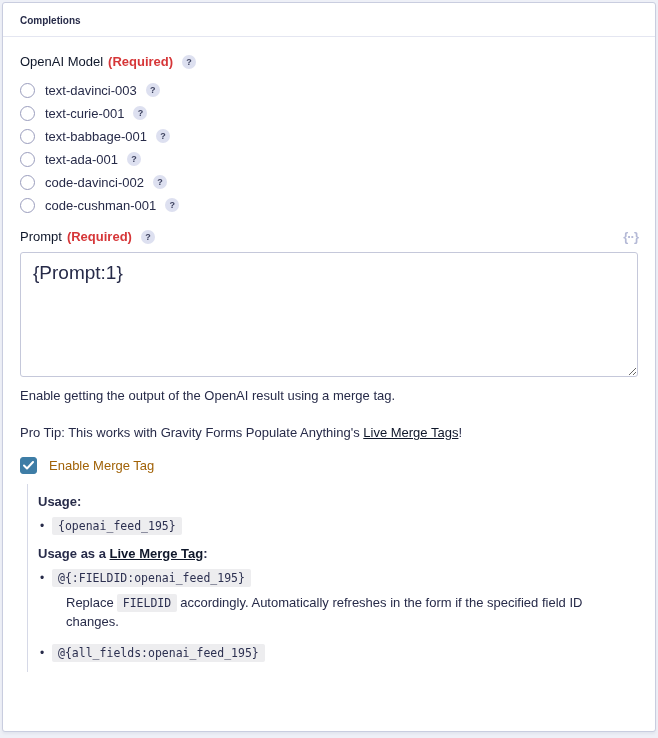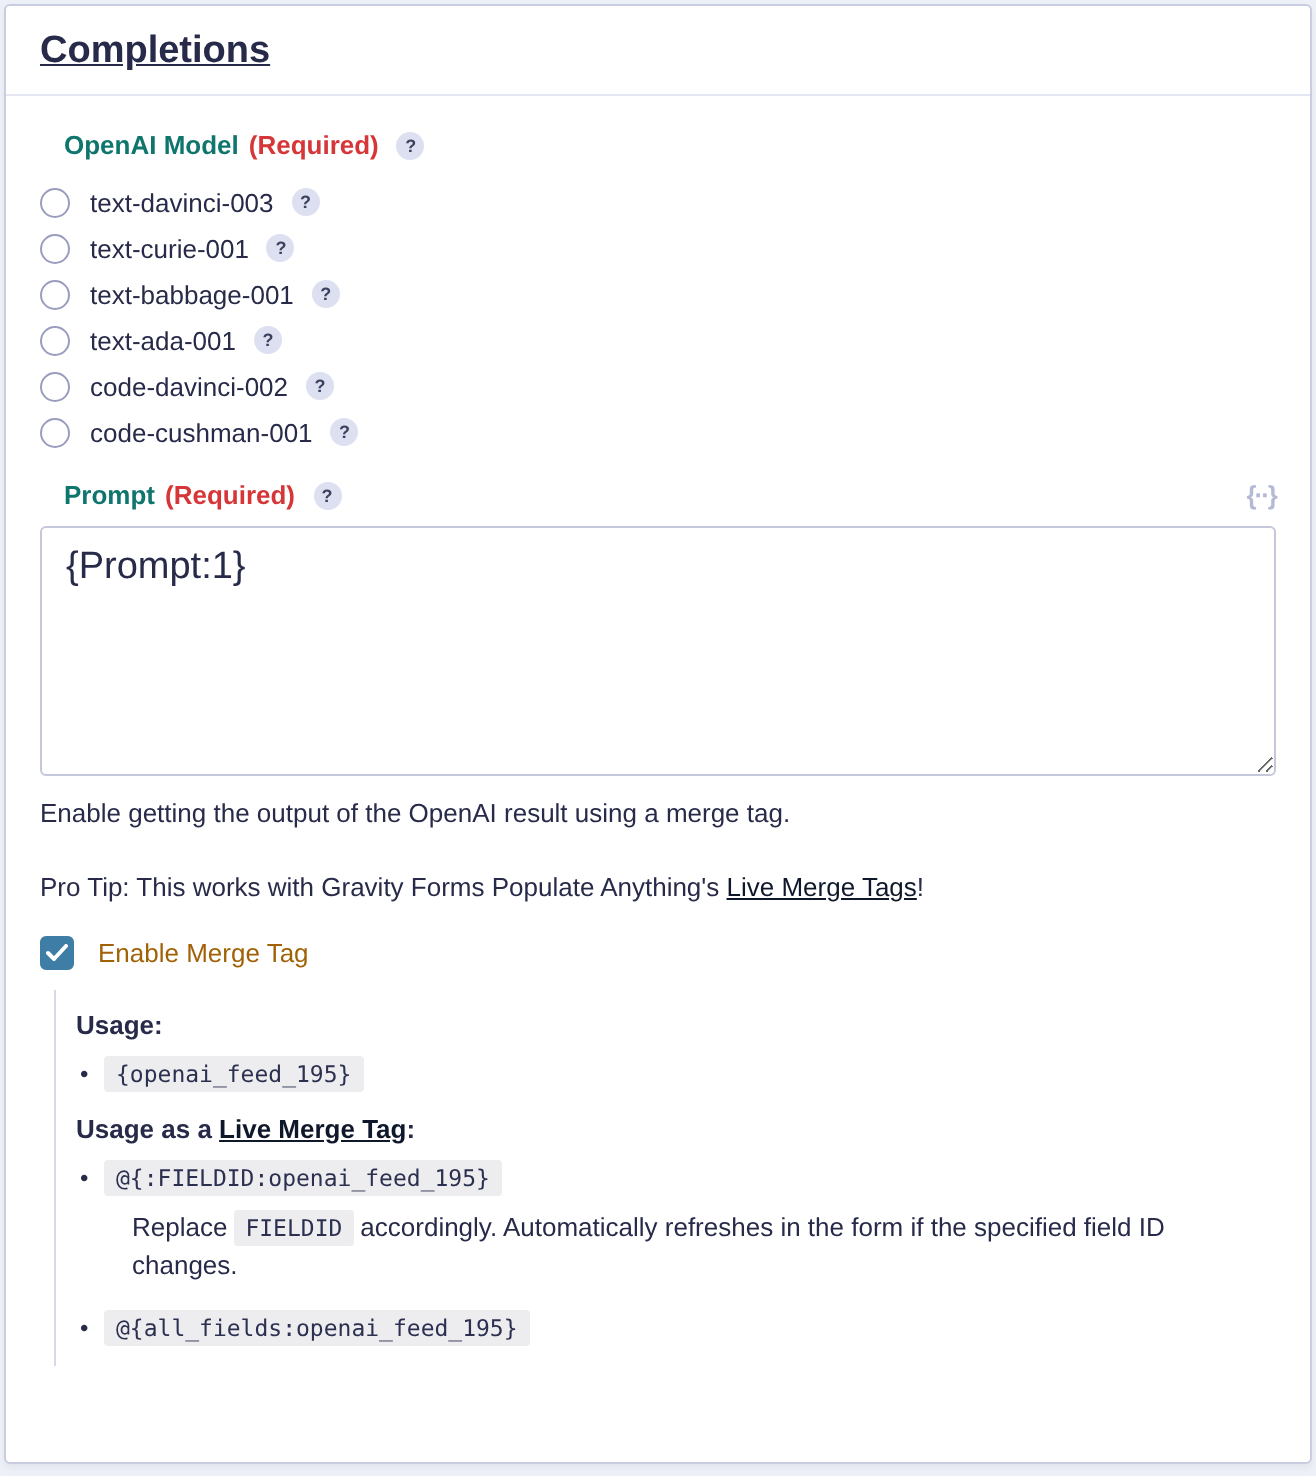--- a/index.html
+++ b/index.html
@@ -16,29 +16,28 @@
     height: 730px;
     background: #ffffff;
     border: 1px solid #c9cddf;
     border-radius: 3px;
     box-shadow: 0 2px 3px rgba(27,33,83,.05);
     overflow: hidden;
   }
   .card-header {
     padding: 12px 17px 10px;
     border-bottom: 1px solid #e4e6f1;
-    font-size: 19px;
+    font-size: 10px;
     font-weight: 700;
     color: #272b49;
-    text-decoration: underline;
   }
   .card-body { padding: 15px 17px 0; }
 
   .field-label-row { display: flex; align-items: center; margin: 2px 0 10px; }
-  .field-label { font-weight: 700; color: #0f766e; margin-left: 12px; }
+  .field-label { font-weight: 400; color: #0f172a; }
   .required { color: #d63638; font-weight: 700; margin-left: 5px; }
   .spacer { flex: 1; }
 
   .tooltip-badge {
     width: 14px; height: 14px; border-radius: 50%;
     background: #dde0f0; color: #3c415e;
     font-size: 9px; font-weight: 700;
     display: inline-flex; align-items: center; justify-content: center;
     margin-left: 9px; cursor: pointer; flex: none;
   }

